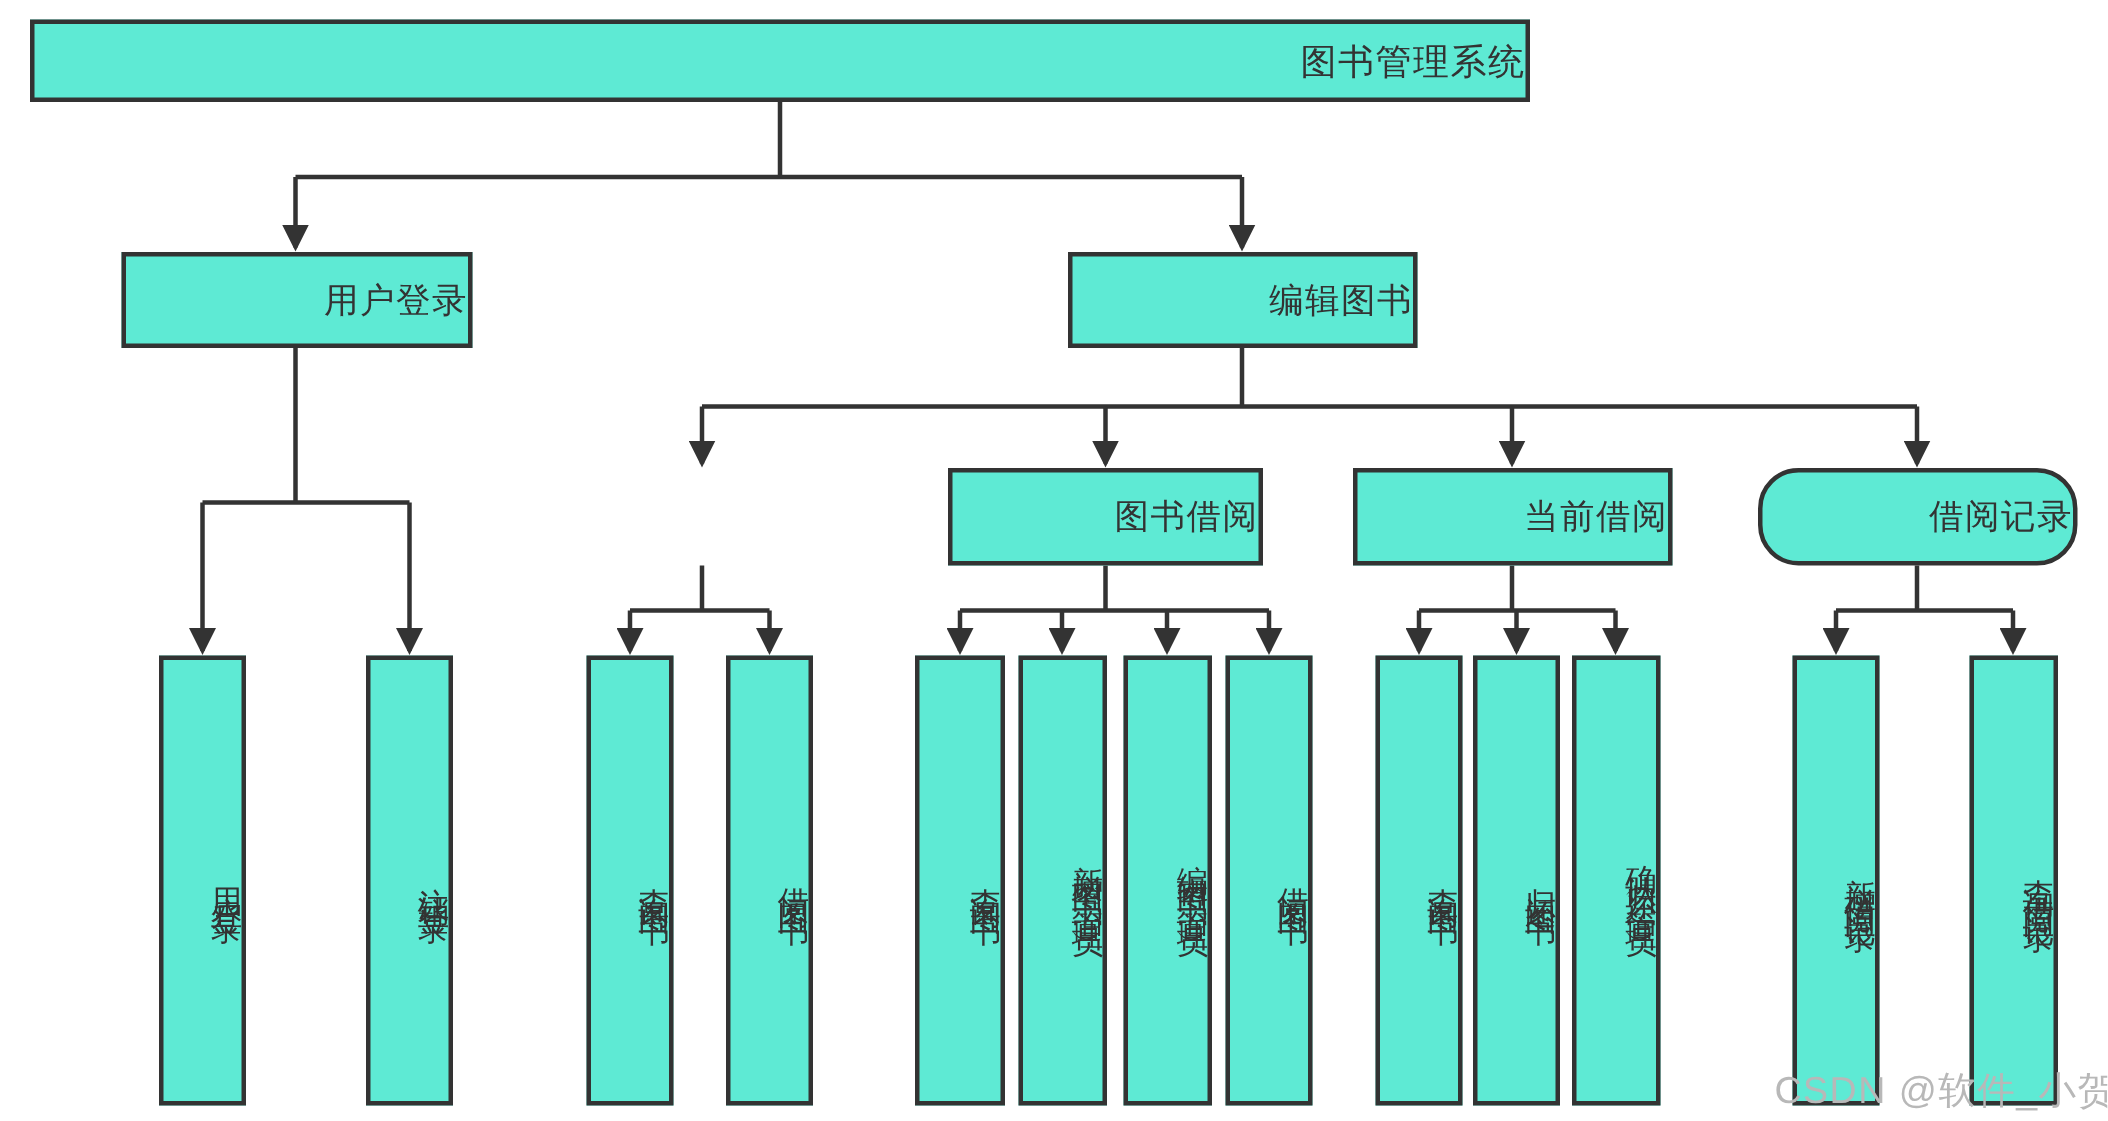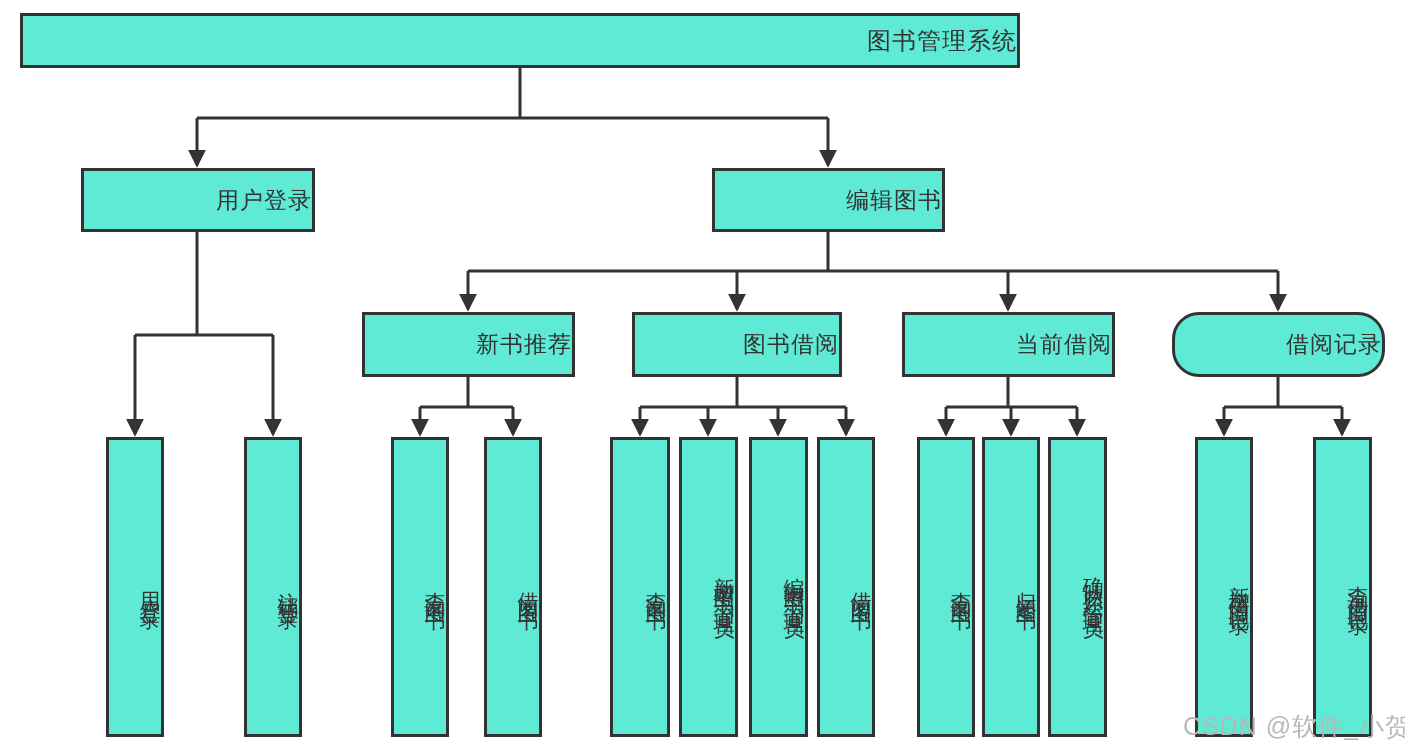--- a/index.html
+++ b/index.html
@@ -138,23 +138,20 @@
     <span>图书管理系统</span>
   </div>
 
   <div class="node h-node" id="node-user-login">
     <span>用户登录</span>
   </div>
   <div class="node h-node" id="node-book-mgmt">
     <span>编辑图书</span>
   </div>
 
-  <div class="node h-node" id="node-new-book-rec">
-    <span>新书推荐</span>
-  </div>
   <div class="node h-node" id="node-current-borrow">
     <span>当前借阅</span>
   </div>
   <div class="node h-node" id="node-book-borrow">
     <span>图书借阅</span>
   </div>
   <div class="node h-node" id="node-borrow-records">
     <span>借阅记录</span>
   </div>
 

